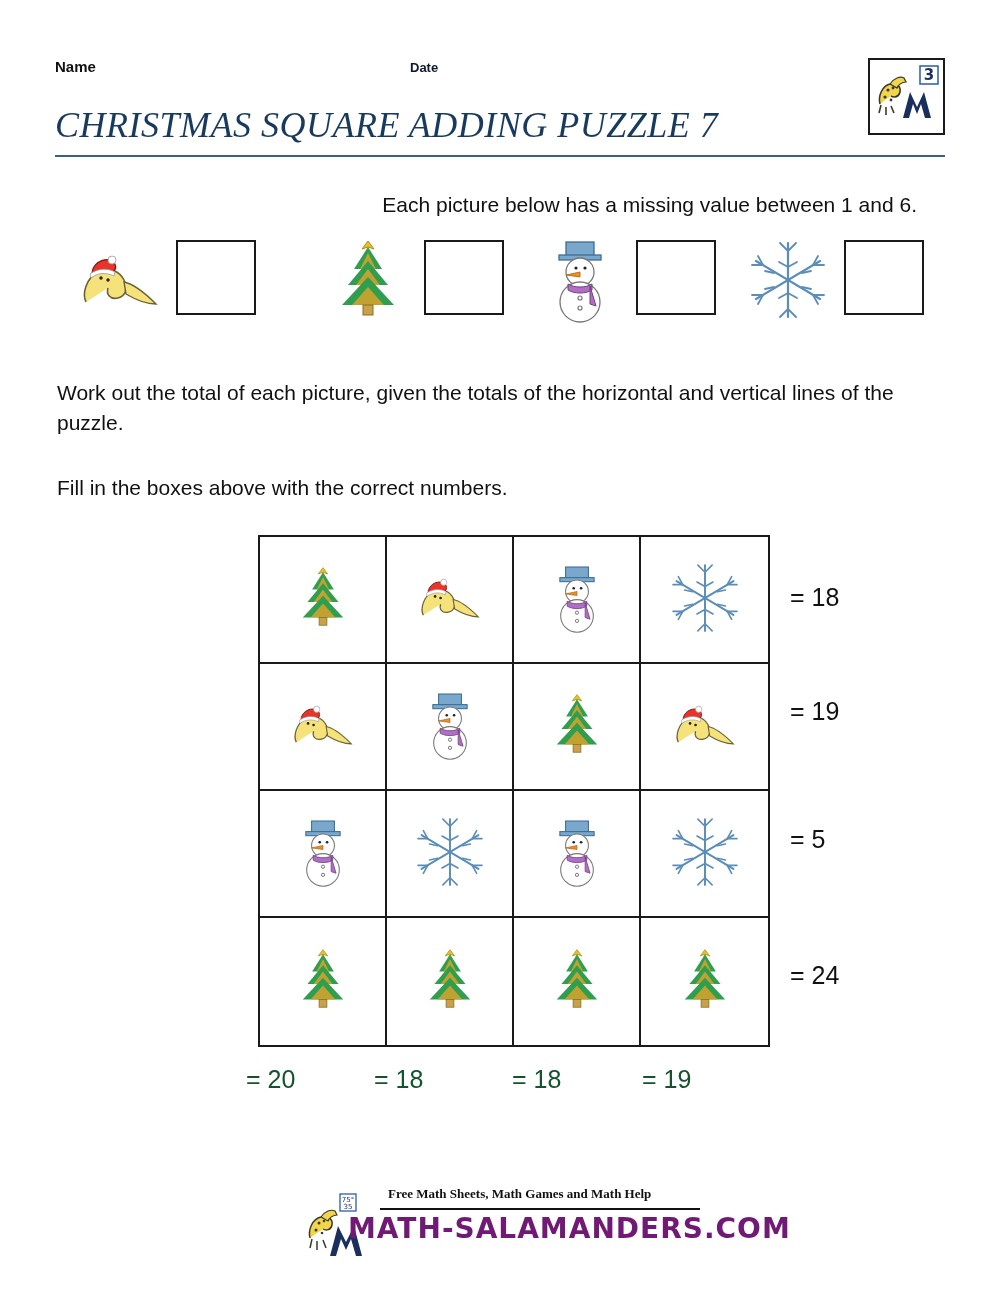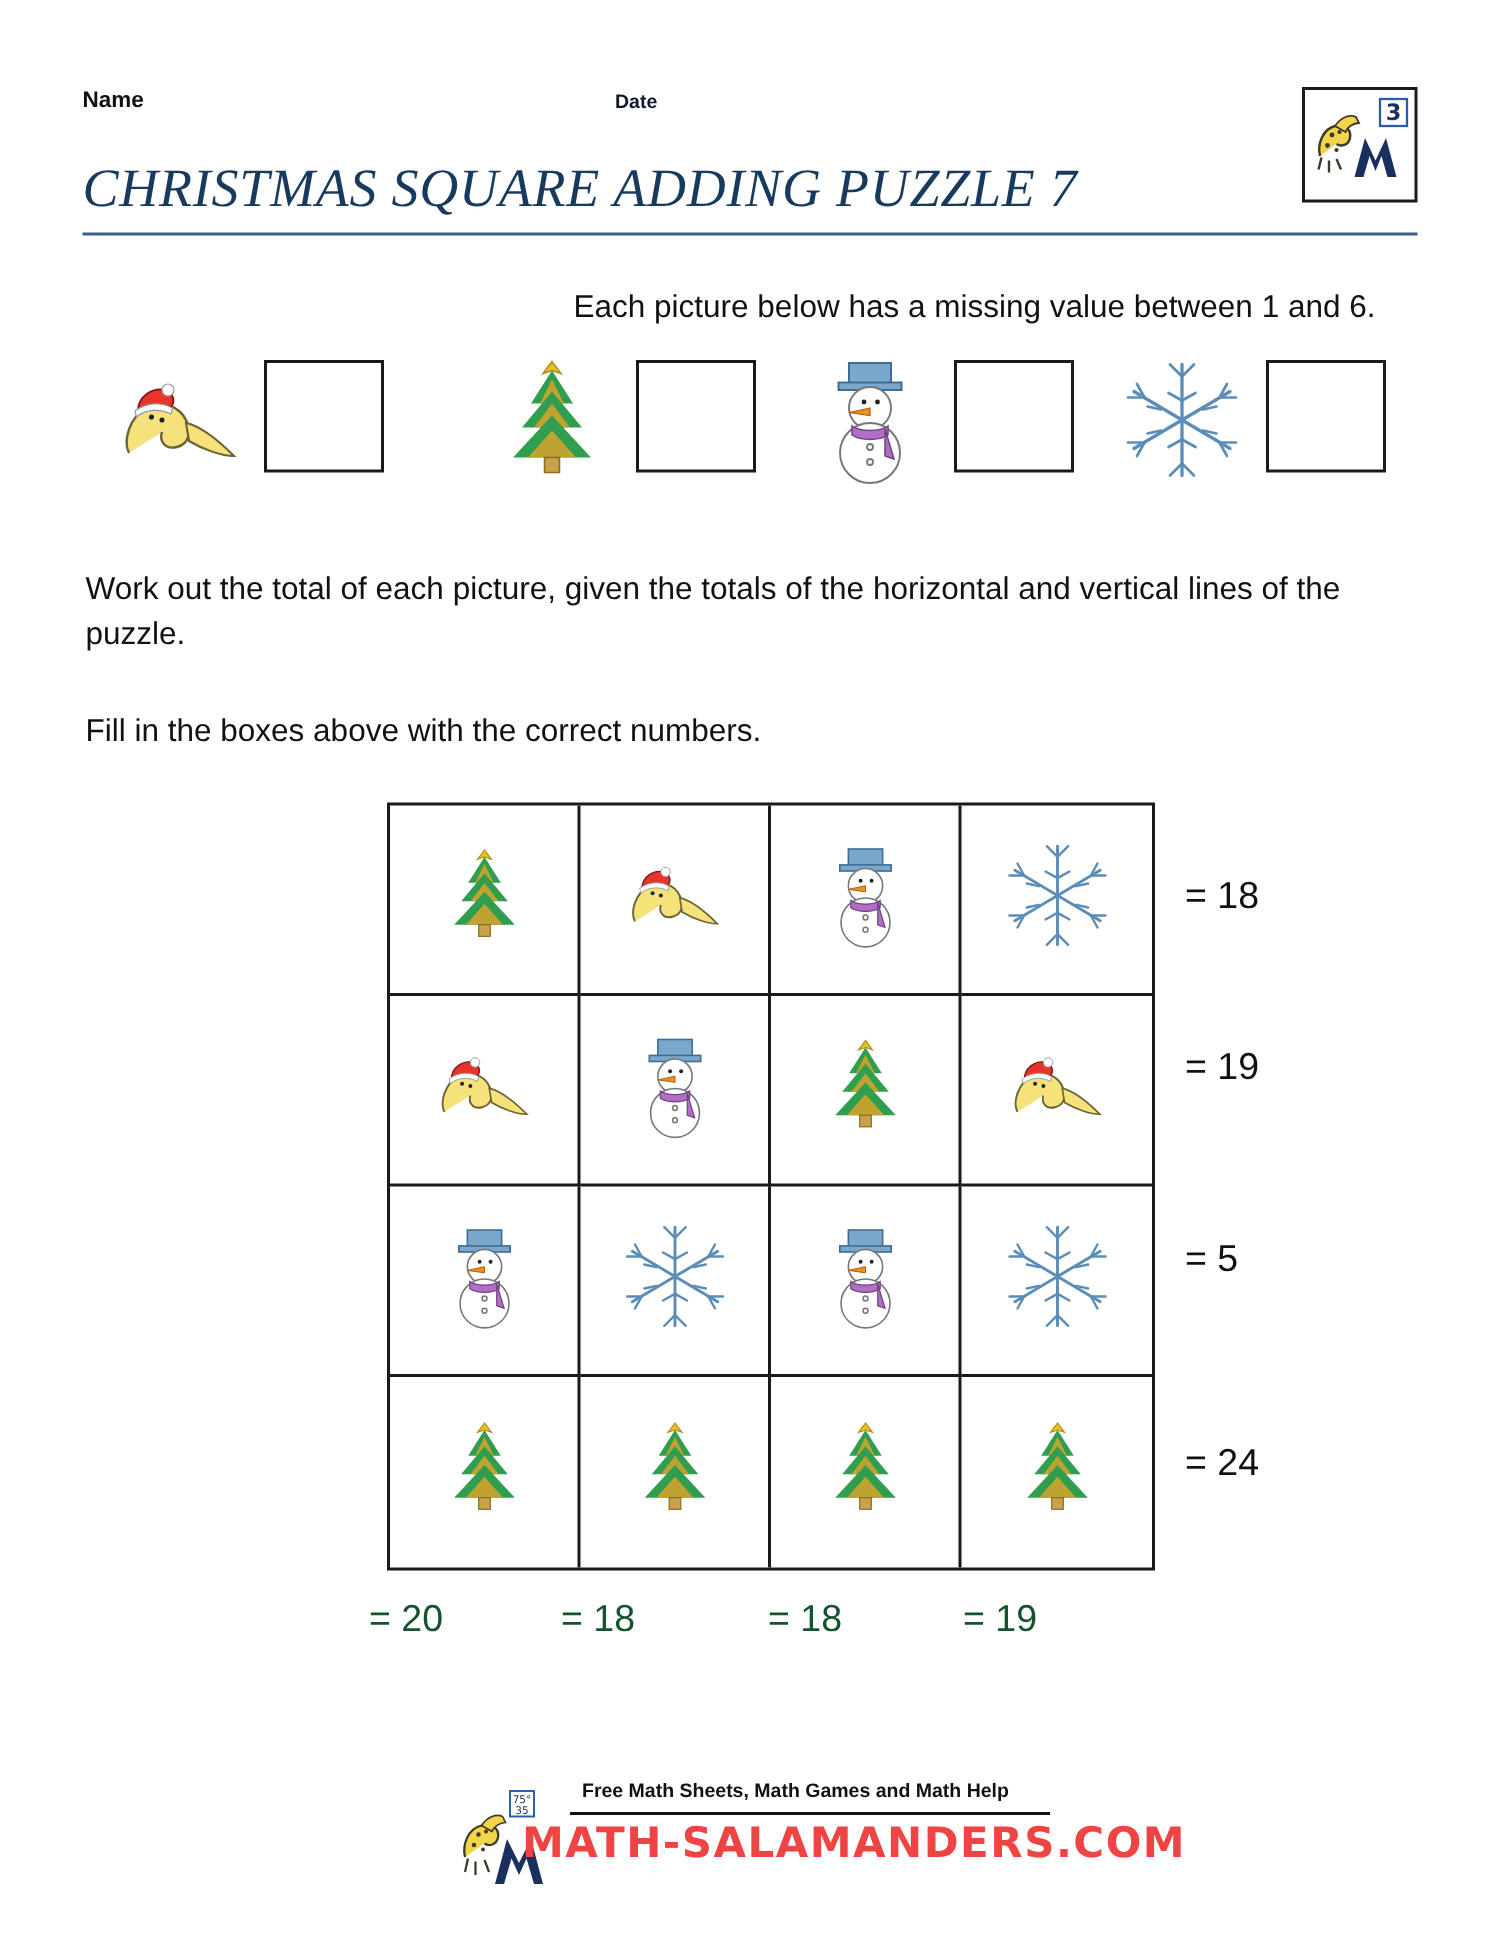--- a/index.html
+++ b/index.html
@@ -176,38 +176,39 @@
     height: 90px;
   }
   .footer-tagline {
     position: absolute;
     left: 88px;
     top: 4px;
     font-size: 13px;
     font-weight: bold;
     color: #111;
     white-space: nowrap;
+    font-family: Liberation Serif, serif;
   }
   .footer-rule {
     position: absolute;
     left: 80px;
     top: 26px;
     width: 320px;
     height: 2px;
     background: #111;
   }
   .footer-brand {
     position: absolute;
     left: 48px;
     top: 30px;
     font-family: "DejaVu Sans", sans-serif;
     font-size: 28px;
     font-weight: bold;
     letter-spacing: 1px;
-    color: #ef4444;
+    color: #701a75;
     white-space: nowrap;
   }
   .footer-logo {
     position: absolute;
     left: 0px;
     top: 10px;
     width: 70px;
     height: 72px;
   }
   .edge-left {

